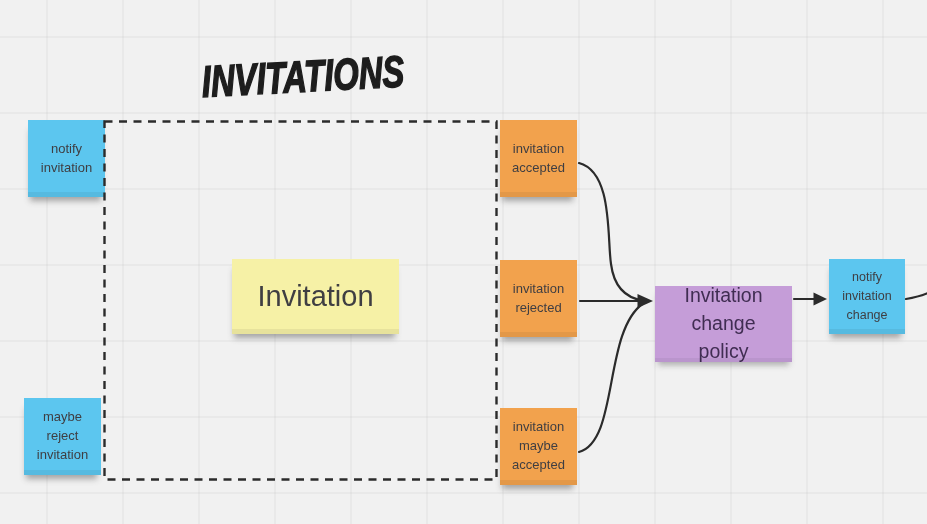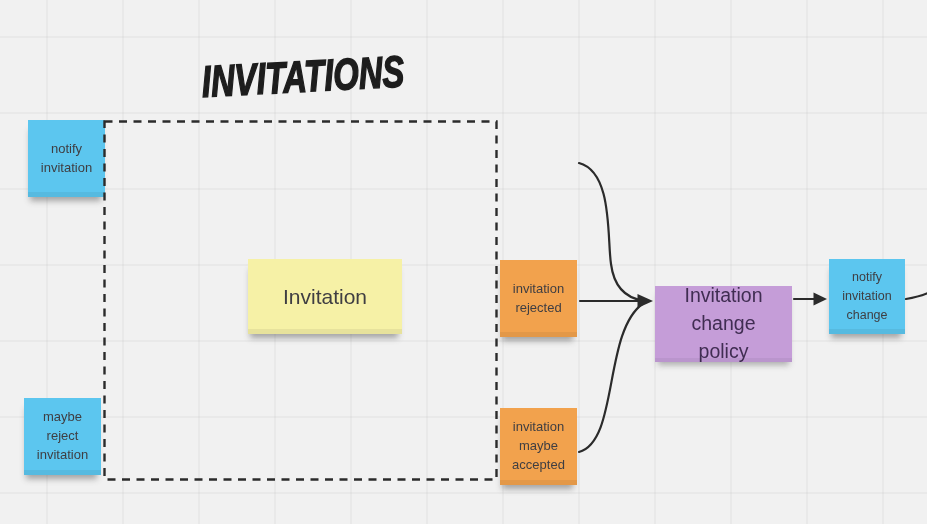--- a/index.html
+++ b/index.html
@@ -63,24 +63,23 @@
     position:absolute;
     left:0; right:0; bottom:0;
     height:5px;
     background:rgba(0,0,0,0.06);
   }
   .note.blue   { background:var(--blue); }
   .note.orange { background:var(--orange); }
 
   .note.aggregate {
     background:var(--yellow);
-    width:154px; height:75px;
-    font-size:21px;
+    width:167px; height:75px;
+    font-size:29px;
     line-height:1.2;
-    margin-left:16px;
   }
 
   .policy-box {
     position:absolute;
     width:137px; height:76px;
     display:flex; align-items:center; justify-content:center;
     text-align:center;
     padding:16px;
     background:var(--purple);
     font-size:19.5px;
@@ -128,20 +127,21 @@
 
   <div class="board-title">INVITATIONS</div>
 
   <div class="note blue" style="left:28px; top:120px;">notify invitation</div>
 
 
   <div class="note blue" style="left:24px; top:398px;">maybe reject invitation</div>
 
   <div class="note aggregate" style="left:232px; top:259px;">Invitation</div>
 
+  <div class="note orange" style="left:500px; top:120px;">invitation accepted</div>
 
   <div class="note orange" style="left:500px; top:260px;">invitation rejected</div>
 
   <div class="note orange" style="left:500px; top:408px;">invitation maybe accepted</div>
 
   <div class="policy-box" style="left:655px; top:260px;">Invitation change policy</div>
 
   <div class="note blue notify" style="left:829px; top:259px;">notify invitation change</div>
 
   <svg class="connectors" viewBox="0 0 927 524">

